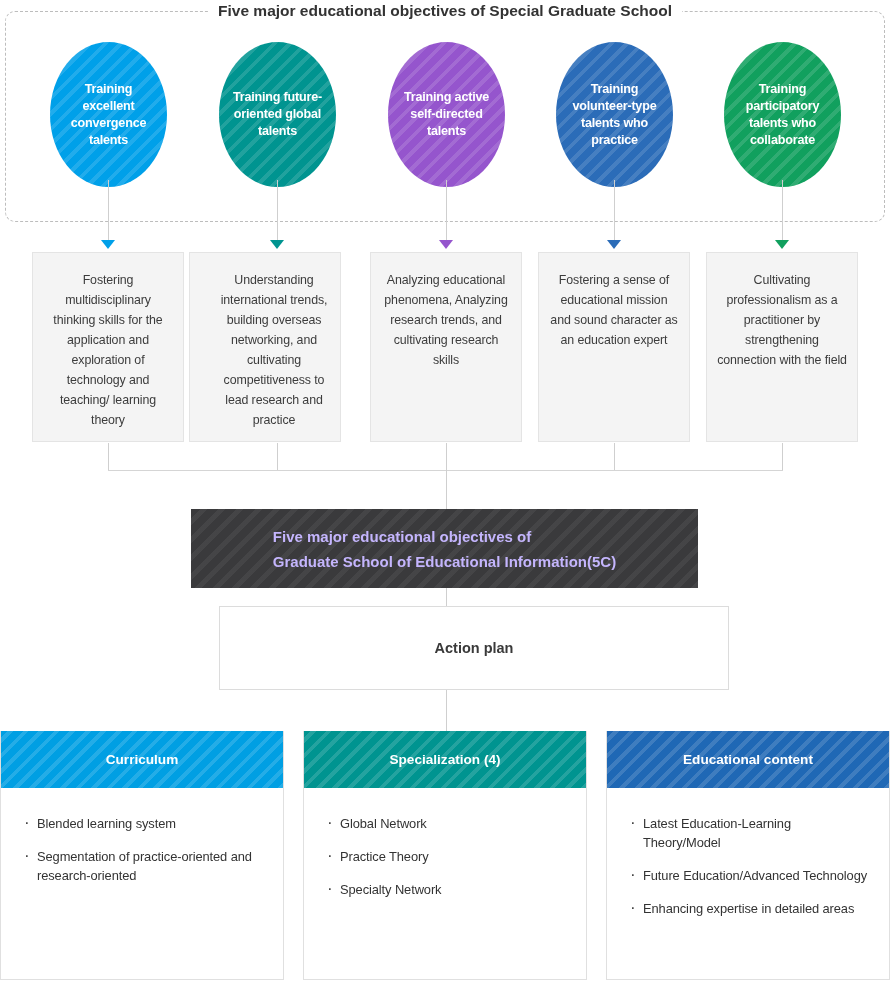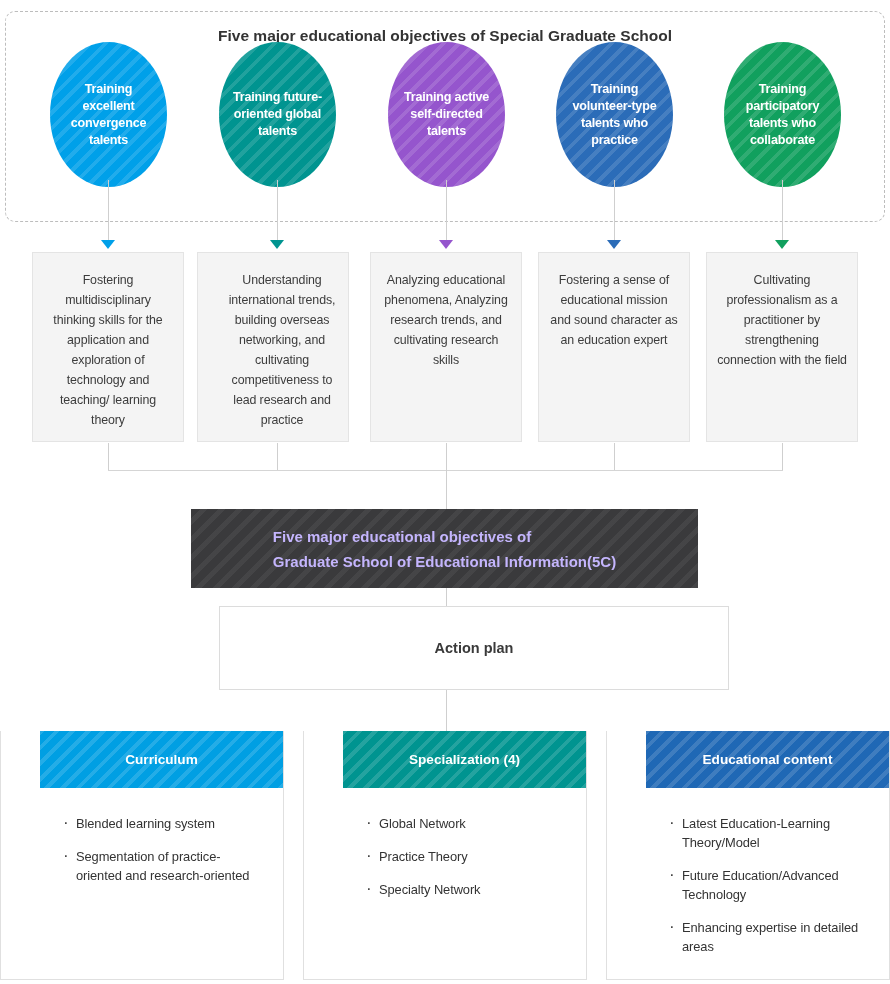--- a/index.html
+++ b/index.html
@@ -32,21 +32,20 @@
     position: absolute;
     left: 0;
     top: 0;
     width: 890px;
     text-align: center;
     font-size: 15.5px;
     font-weight: bold;
     color: #333333;
     background: transparent;
     line-height: 21px;
-    margin-top: 25px;
   }
   .group-title span {
     background: #ffffff;
     padding: 0 10px;
   }
 
   
   .ellipse {
     position: absolute;
     width: 117px;
@@ -163,21 +162,20 @@
   
   .card {
     position: absolute;
     top: 731px;
     width: 284px;
     height: 249px;
     background: #ffffff;
     border: 1px solid #e0e0e0;
     border-top: none;
     overflow: hidden;
-    padding-left: 39px;
   }
   .card-header {
     position: relative;
     height: 57px;
     display: flex;
     align-items: center;
     justify-content: center;
     color: #ffffff;
     font-size: 13.6px;
     font-weight: bold;
@@ -255,21 +253,21 @@
   <div class="vline" style="left:614px;top:180px;height:62px;"></div>
   <div class="vline" style="left:782px;top:180px;height:62px;"></div>
 
   <div class="arrow-down" id="arr0" style="left: 101px; top: 240px; border-top: 9px solid rgb(0, 160, 233);"></div>
   <div class="arrow-down" id="arr1" style="left: 270px; top: 240px; border-top: 9px solid rgb(0, 148, 144);"></div>
   <div class="arrow-down" id="arr2" style="left: 439px; top: 240px; border-top: 9px solid rgb(149, 85, 205);"></div>
   <div class="arrow-down" id="arr3" style="left: 607px; top: 240px; border-top: 9px solid rgb(43, 108, 184);"></div>
   <div class="arrow-down" id="arr4" style="left: 775px; top: 240px; border-top: 9px solid rgb(17, 160, 94);"></div>
 
   <div class="detail-box" style="left:32px;">Fostering multidisciplinary thinking skills for the application and exploration of technology and teaching/ learning theory</div>
-  <div class="detail-box" style="left:197px;padding-left:28px;">Understanding international trends, building overseas networking, and cultivating competitiveness to lead research and practice</div>
+  <div class="detail-box" style="left:189px;padding-left:28px;">Understanding international trends, building overseas networking, and cultivating competitiveness to lead research and practice</div>
   <div class="detail-box" style="left:370px;">Analyzing educational phenomena, Analyzing research trends, and cultivating research skills</div>
   <div class="detail-box" style="left:538px;">Fostering a sense of educational mission and sound character as an education expert</div>
   <div class="detail-box" style="left:706px;">Cultivating professionalism as a practitioner by strengthening connection with the field</div>
 
   <div class="vline" style="left:108px;top:443px;height:28px;"></div>
   <div class="vline" style="left:277px;top:443px;height:28px;"></div>
   <div class="vline" style="left:446px;top:443px;height:28px;"></div>
   <div class="vline" style="left:614px;top:443px;height:28px;"></div>
   <div class="vline" style="left:782px;top:443px;height:28px;"></div>
   <div class="hline" style="left:108px;top:470px;width:675px;"></div>

